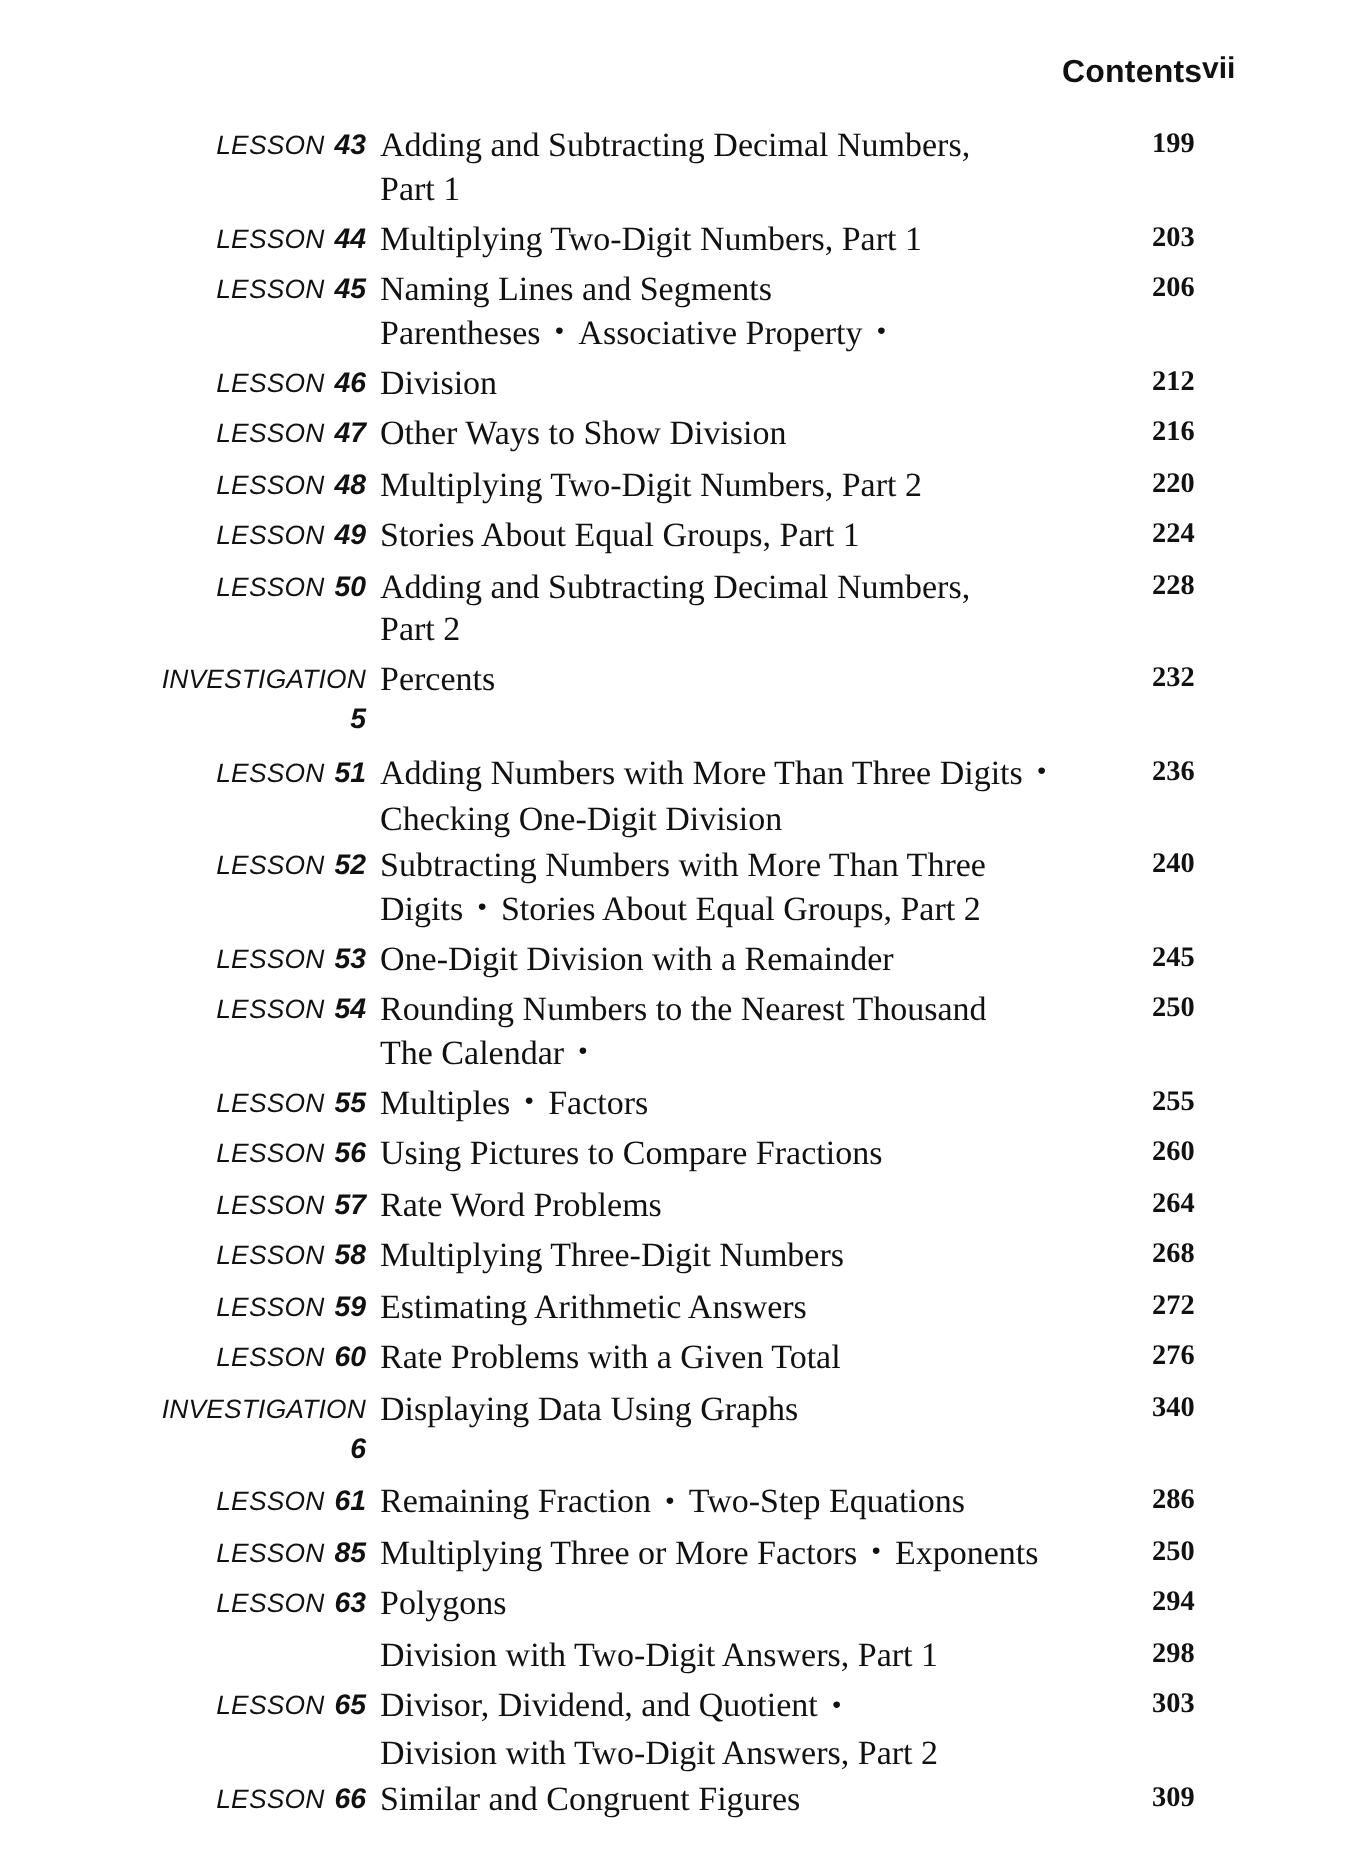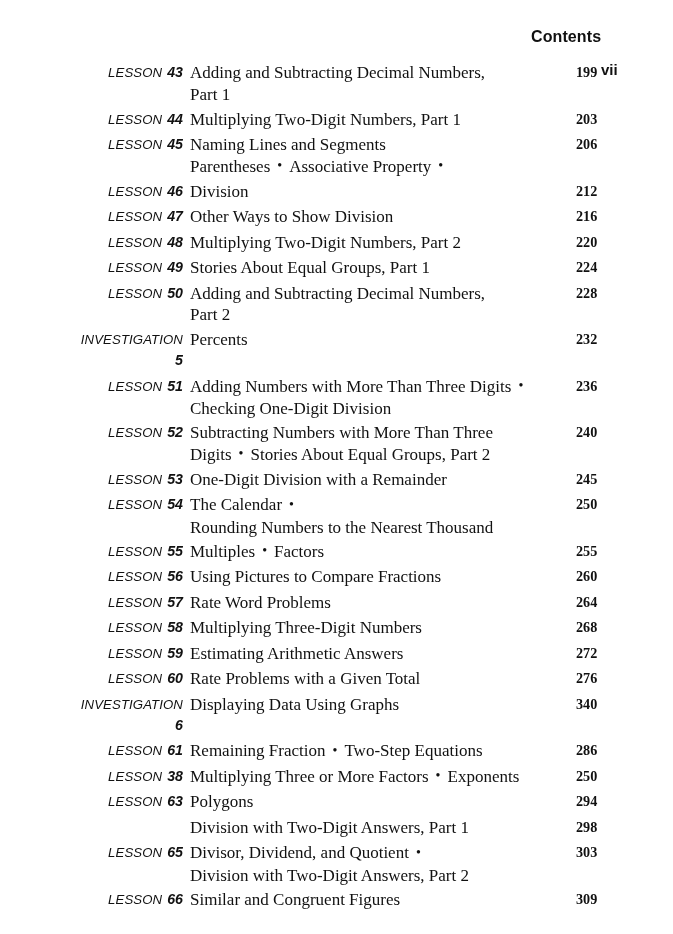--- a/index.html
+++ b/index.html
@@ -35,21 +35,20 @@
     white-space: nowrap;
   }
   .rh-folio {
     position: absolute;
     left: 601px;
     top: -2px;
     font-family: "Liberation Sans", sans-serif;
     font-weight: bold;
     font-size: 15px;
     white-space: nowrap;
-    margin-top: 35px;
   }
 
   
   .toc {
     position: absolute;
     top: 62px;
     left: 0;
     width: 673px;
   }
 
@@ -221,22 +220,22 @@
     <div class="toc-entry h1">
       <div class="entry-label"><span class="kind">LESSON</span><span class="num">53</span></div>
       <div class="entry-title">
         <span class="ln">One-Digit Division with a Remainder</span>
       </div>
       <div class="entry-page">245</div>
     </div>
     <div class="toc-entry h2">
       <div class="entry-label"><span class="kind">LESSON</span><span class="num">54</span></div>
       <div class="entry-title">
+        <span class="ln">Rounding Numbers to the Nearest Thousand</span>
         <span class="ln">The Calendar<span class="bullet">•</span></span>
-        <span class="ln">Rounding Numbers to the Nearest Thousand</span>
       </div>
       <div class="entry-page">250</div>
     </div>
     <div class="toc-entry h1">
       <div class="entry-label"><span class="kind">LESSON</span><span class="num">55</span></div>
       <div class="entry-title">
         <span class="ln">Multiples<span class="bullet">•</span>Factors</span>
       </div>
       <div class="entry-page">255</div>
     </div>
@@ -283,21 +282,21 @@
       <div class="entry-page">340</div>
     </div>
     <div class="toc-entry h1">
       <div class="entry-label"><span class="kind">LESSON</span><span class="num">61</span></div>
       <div class="entry-title">
         <span class="ln">Remaining Fraction<span class="bullet">•</span>Two-Step Equations</span>
       </div>
       <div class="entry-page">286</div>
     </div>
     <div class="toc-entry h1">
-      <div class="entry-label"><span class="kind">LESSON</span><span class="num">38</span></div>
+      <div class="entry-label"><span class="kind">LESSON</span><span class="num">85</span></div>
       <div class="entry-title">
         <span class="ln">Multiplying Three or More Factors<span class="bullet">•</span>Exponents</span>
       </div>
       <div class="entry-page">250</div>
     </div>
     <div class="toc-entry h1">
       <div class="entry-label"><span class="kind">LESSON</span><span class="num">63</span></div>
       <div class="entry-title">
         <span class="ln">Polygons</span>
       </div>

